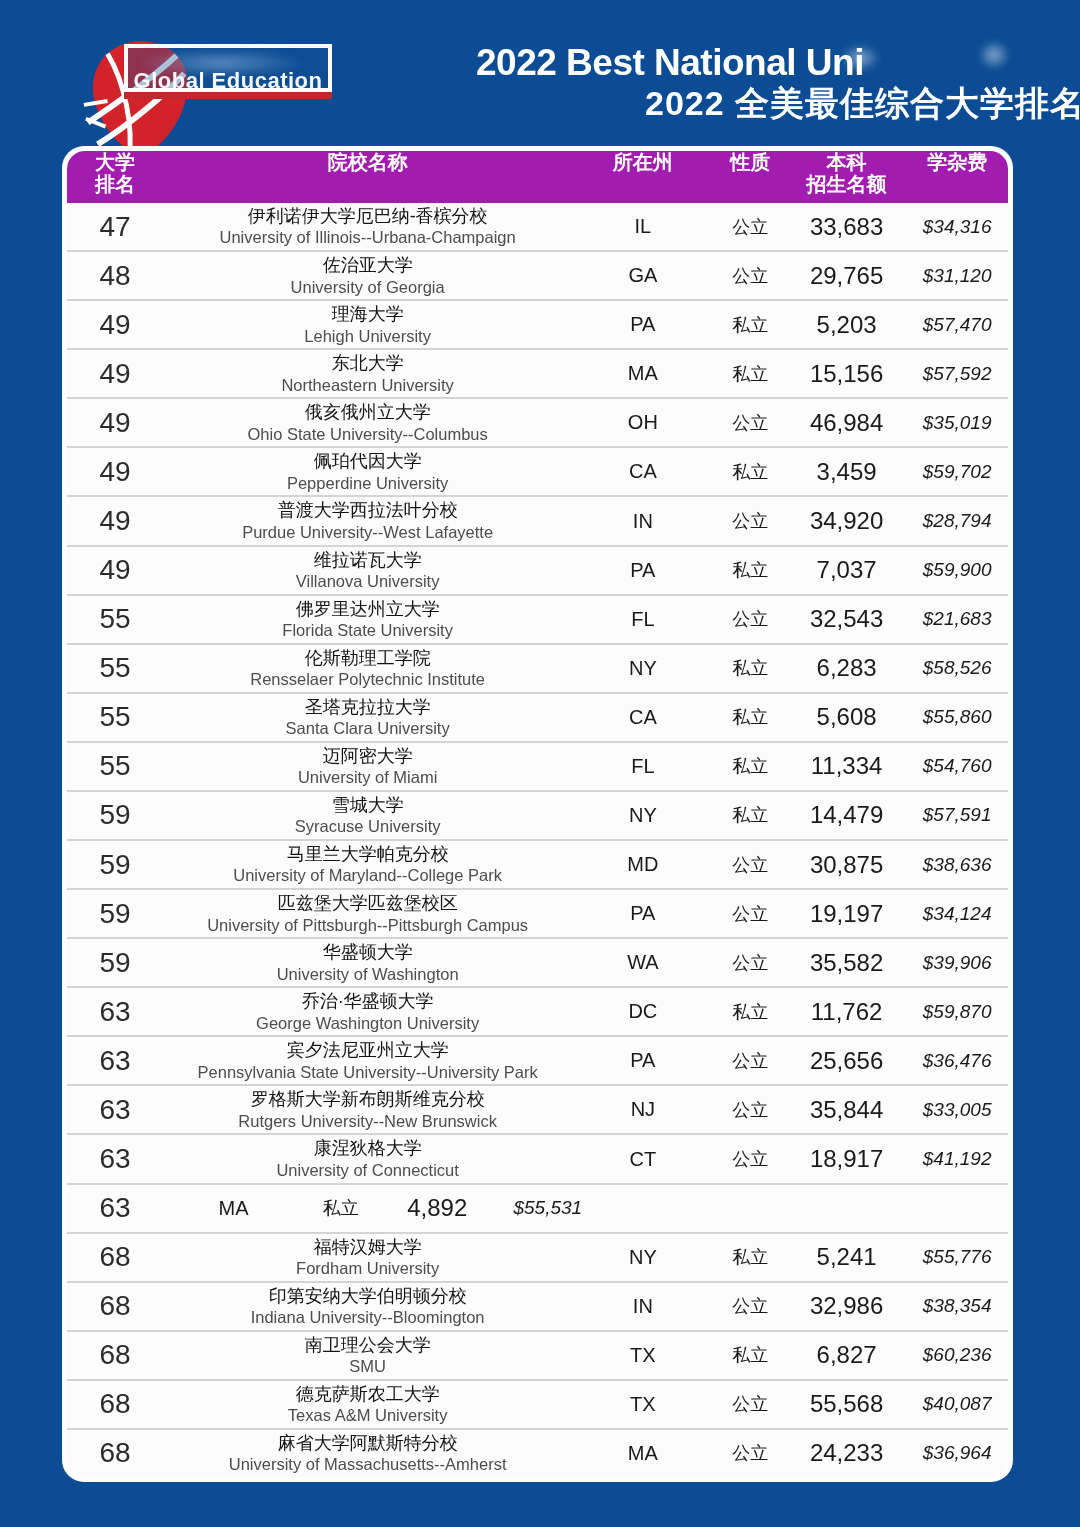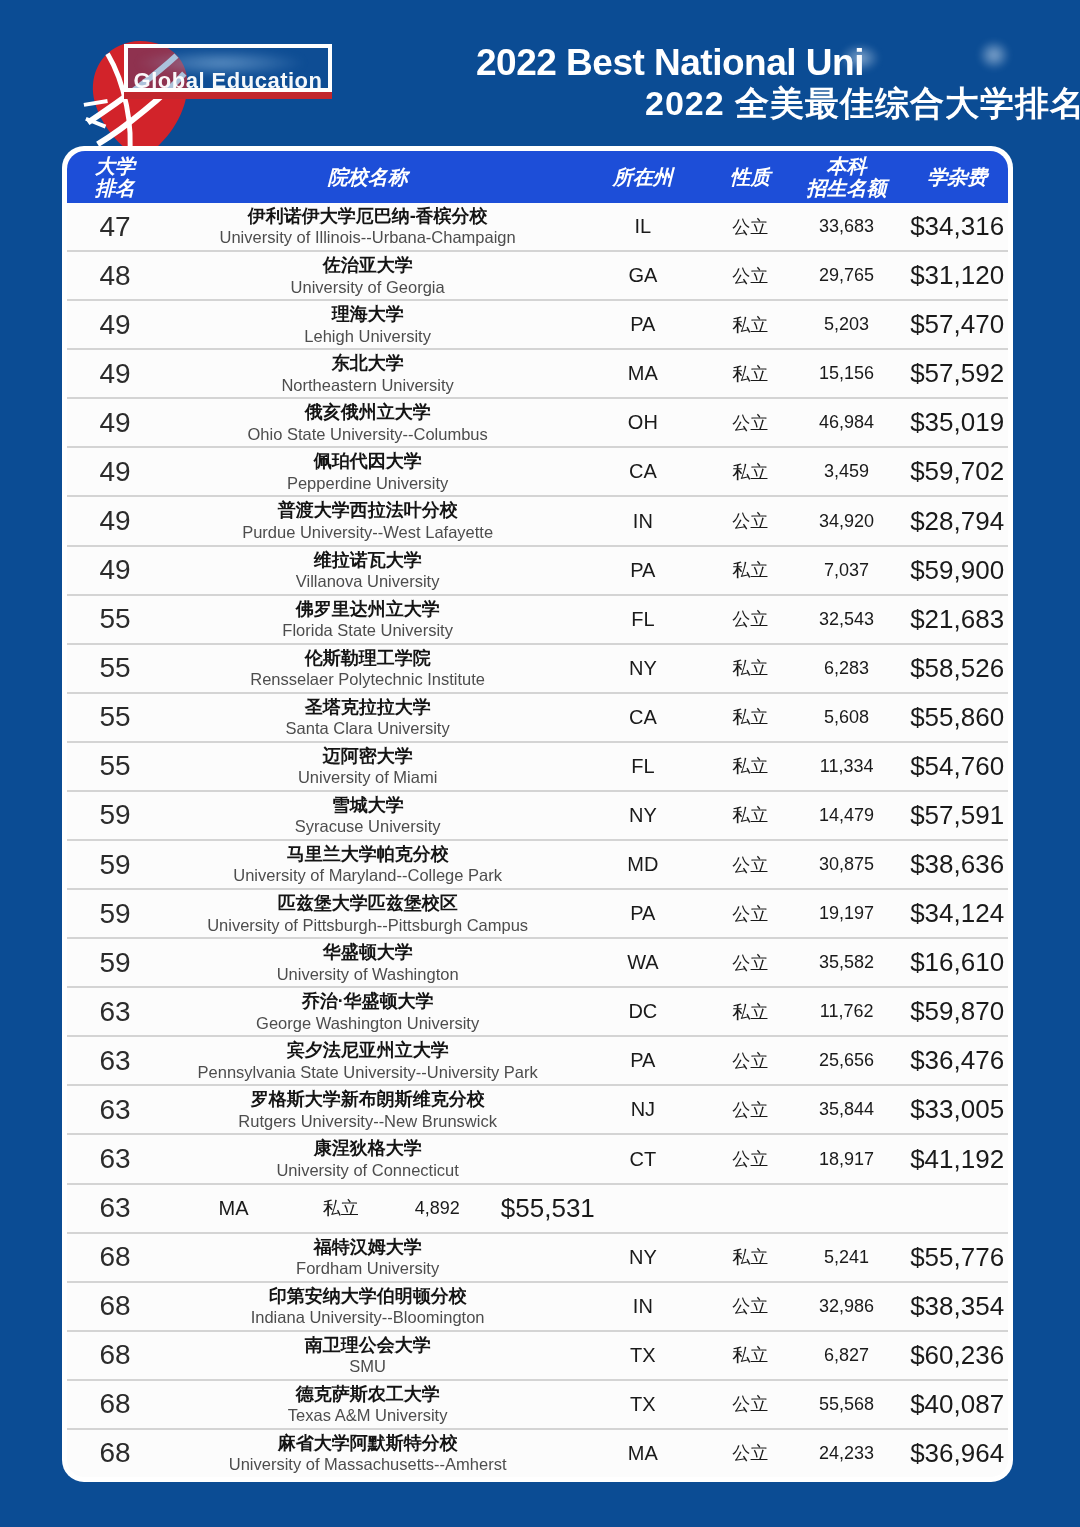--- a/index.html
+++ b/index.html
@@ -88,23 +88,21 @@
     width: 100%; height: 100%;
     border-radius: 18px;
     overflow: hidden;
     display: flex;
     flex-direction: column;
     background: #fcfcfc;
   }
   .thead {
     flex: 0 0 52px;
     display: flex;
-    align-items: center;
-    background: #1d4ed8;
-    font-style: italic;
+    background: #a21caf;
   }
   .th {
     color: #ffffff;
     font-size: 20px;
     font-weight: bold;
     text-align: center;
     white-space: pre-line;
     line-height: 1.12;
   }
   .tbody {
@@ -126,25 +124,25 @@
   .col-rank    { width: 10.2%; }
   .col-name    { width: 43.5%; }
   .col-state   { width: 15.0%; }
   .col-type    { width: 7.8%;  }
   .col-enroll  { width: 12.7%; }
   .col-tuition { width: 10.8%; }
 
   .td.col-rank    { font-size: 28px; color: #2b2b2b; }
   .td.col-state   { font-size: 20px; }
   .td.col-type    { font-size: 18px; }
-  .td.col-enroll  { font-size: 18px; }
-  .td.col-tuition { font-size: 26px; }
+  .td.col-enroll  { font-size: 24px; }
+  .td.col-tuition { font-size: 19px; font-style: italic; }
   .name-zh {
     font-size: 18px;
-    font-weight: bold;
+    font-weight: normal;
     color: #141414;
     line-height: 1.25;
   }
   .name-en {
     font-size: 16.5px;
     color: #4d4d4d;
     line-height: 1.25;
   }
 </style>
 </head>
@@ -364,21 +362,21 @@
 
   <div class="tr">
     <div class="td col-rank">59</div>
     <div class="td col-name">
       <div class="name-zh">华盛顿大学</div>
       <div class="name-en">University of Washington</div>
     </div>
     <div class="td col-state">WA</div>
     <div class="td col-type">公立</div>
     <div class="td col-enroll">35,582</div>
-    <div class="td col-tuition">$16,610</div>
+    <div class="td col-tuition">$39,906</div>
   </div>
 
   <div class="tr">
     <div class="td col-rank">63</div>
     <div class="td col-name">
       <div class="name-zh">乔治·华盛顿大学</div>
       <div class="name-en">George Washington University</div>
     </div>
     <div class="td col-state">DC</div>
     <div class="td col-type">私立</div>

